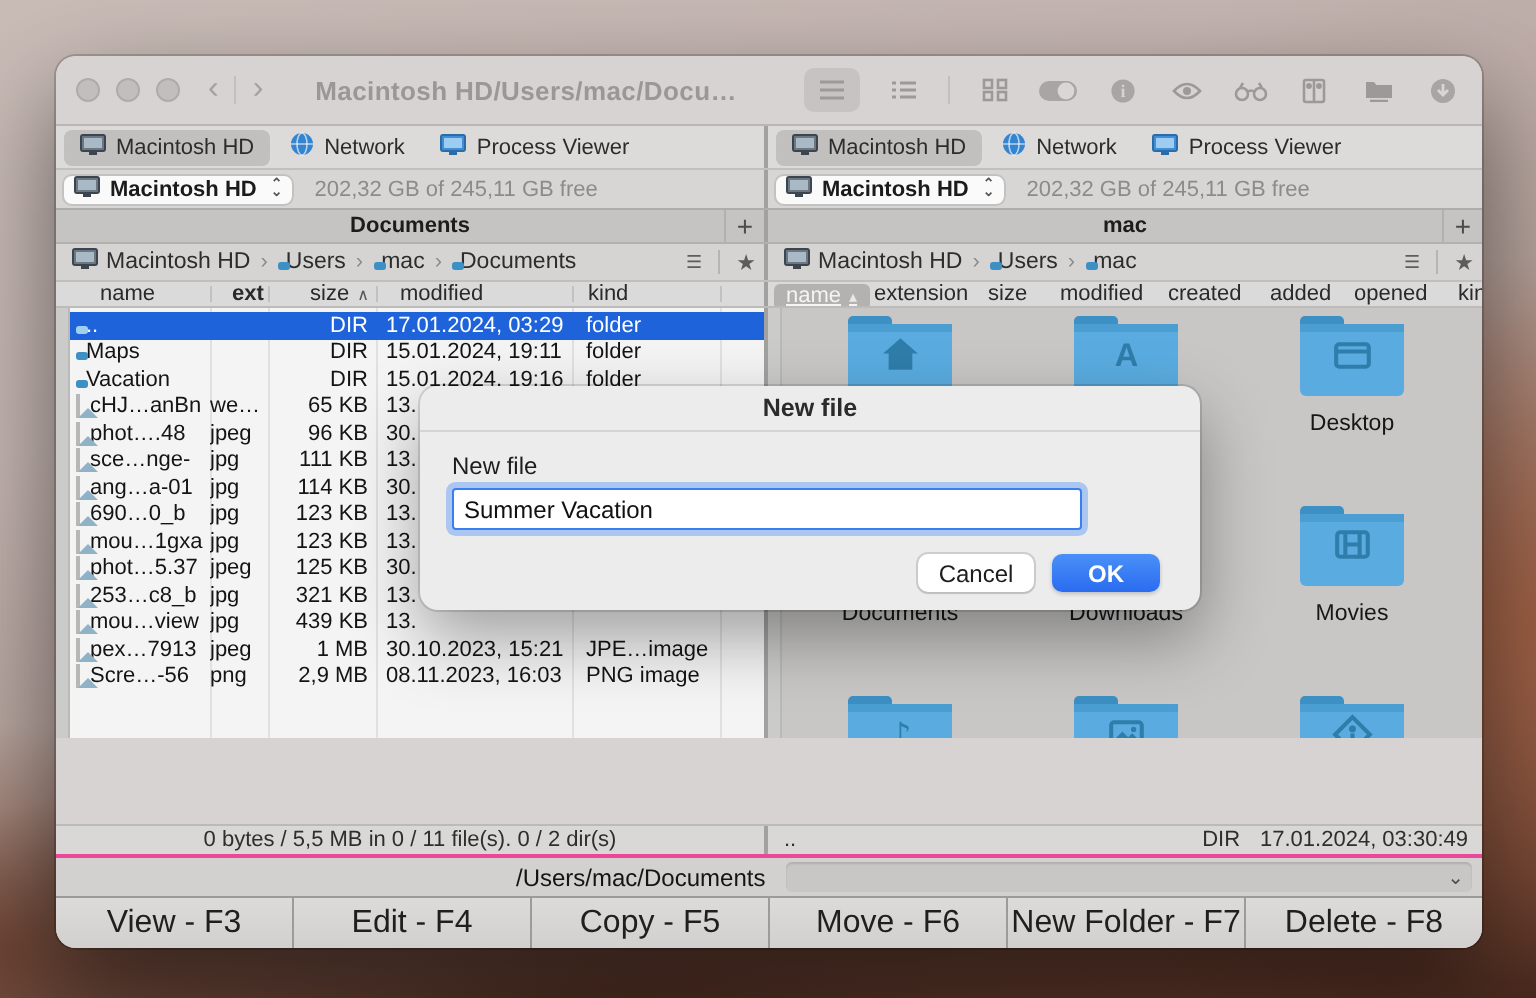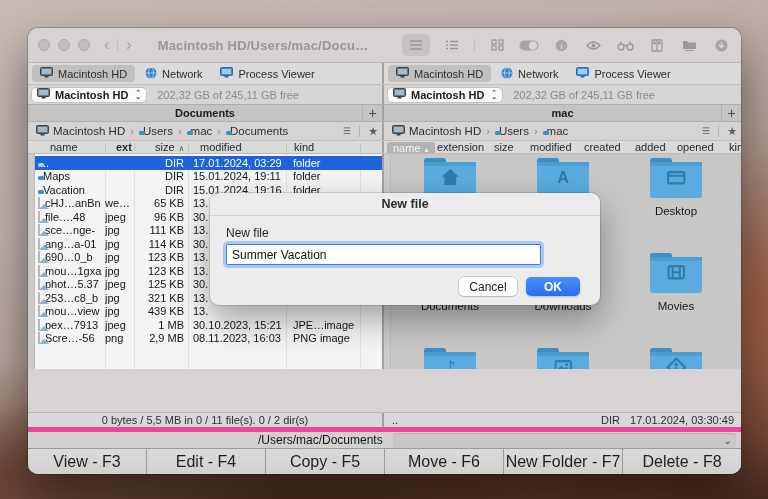--- a/index.html
+++ b/index.html
@@ -91,21 +91,21 @@
   .gitem { position:absolute; width:100px; text-align:center; }
   .gitem .glabel { margin-top:3px; font-size:11.5px; color:#171717; }
   .bigfolder { display:inline-block; }
   
   .statusrow { height:15px; background:#d9d8d7; border-top:1px solid #bbbab9; font-size:11px; color:#2e2e2e;margin-top:43px; }
   .statusrow .half.l { display:flex; align-items:center; justify-content:center; }
   .statusrow .half.r { display:flex; align-items:center; }
   .st-item { padding-left:8px; }
   .st-right { margin-left:auto; padding-right:7px; display:flex; gap:10px; }
   
-  .pathbar { height:21px; background:#d3d1d0; border-top:5px solid #ec4899; display:flex; align-items:center; padding:8px 5px; flex:0 0 auto; }
+  .pathbar { height:21px; background:#d3d1d0; border-top:2px solid #ec4899; display:flex; align-items:center; padding:8px 5px; flex:0 0 auto; }
   .path-spacer { width:225px; }
   .path-label { font-size:12px; color:#141414; white-space:nowrap; margin-right:10px; }
   .path-input { flex:1; height:15px; background:#c9c7c6; border-radius:3px; box-shadow:inset 0 1px 1px rgba(0,0,0,.12); display:flex; align-items:center; justify-content:flex-end; padding-right:4px; color:#4b4b4b; font-size:10px; }
   
   .fnbar { height:26px; background:#9d9b9a; display:flex; gap:1px; padding-top:1px; flex:0 0 auto; }
   .fnbtn { flex:1; background:linear-gradient(#dddbda,#d2d0cf); display:flex; align-items:center; justify-content:center; font-size:16px; color:#1f1f1f; }
   
   .dialog { position:absolute; left:210px; top:193px; width:390px; height:112px; background:#ececec; border-radius:9px; box-shadow:0 14px 34px rgba(0,0,0,.35), 0 0 0 1px rgba(0,0,0,.12); z-index:50; }
   .dlg-title { height:23px; display:flex; align-items:center; justify-content:center; font-size:12.5px; font-weight:bold; color:#2b2b2b; border-bottom:1px solid #d4d4d4; }
   .dlg-label { position:absolute; left:16px; top:33px; font-size:12px; color:#1e1e1e; }
@@ -458,21 +458,21 @@
             </span>
             <span class="c-ext">we…</span>
             <span class="c-size">65 KB</span>
             <span class="c-mod">13.</span>
             <span class="c-kind"></span>
             <span></span>
           </div>
           <div class="frow">
             <span class="c-name">
               <span><span class="file-ico"></span></span>
-              <span>file….48</span>
+              <span>phot….48</span>
             </span>
             <span class="c-ext">jpeg</span>
             <span class="c-size">96 KB</span>
             <span class="c-mod">30.</span>
             <span class="c-kind"></span>
             <span></span>
           </div>
           <div class="frow">
             <span class="c-name">
               <span><span class="file-ico"></span></span>

